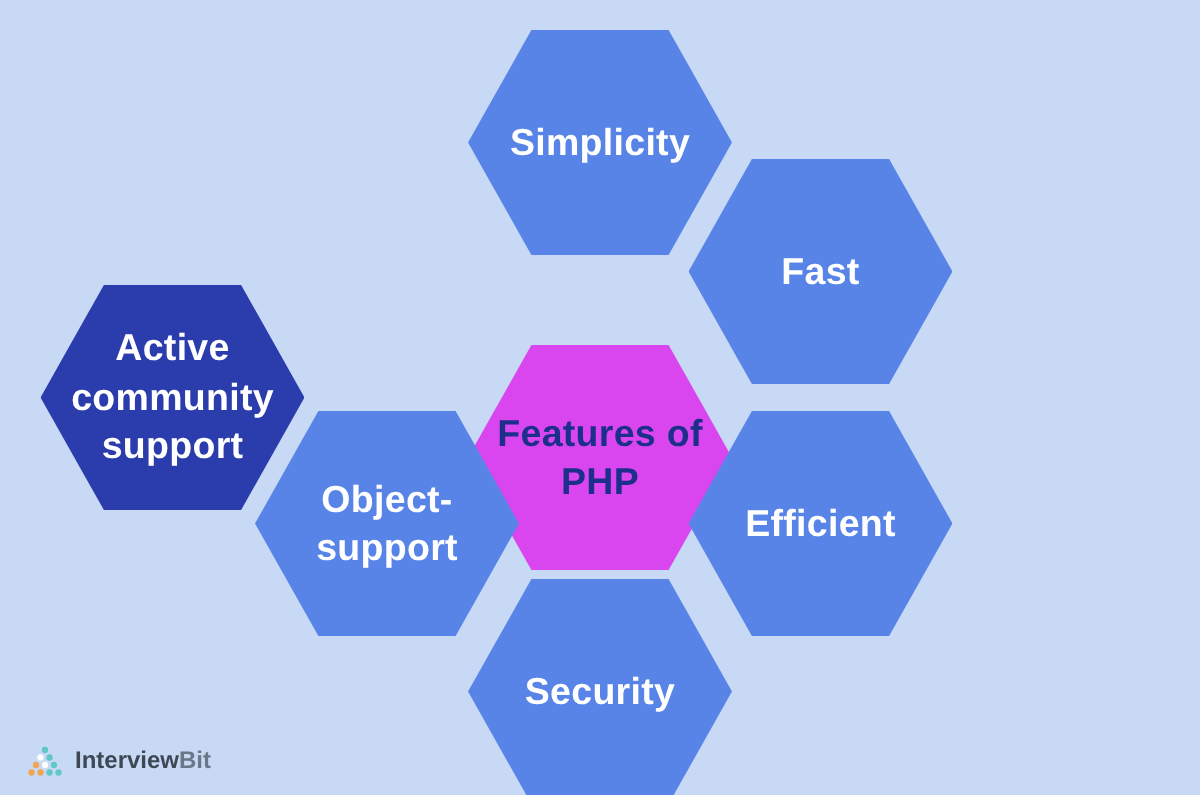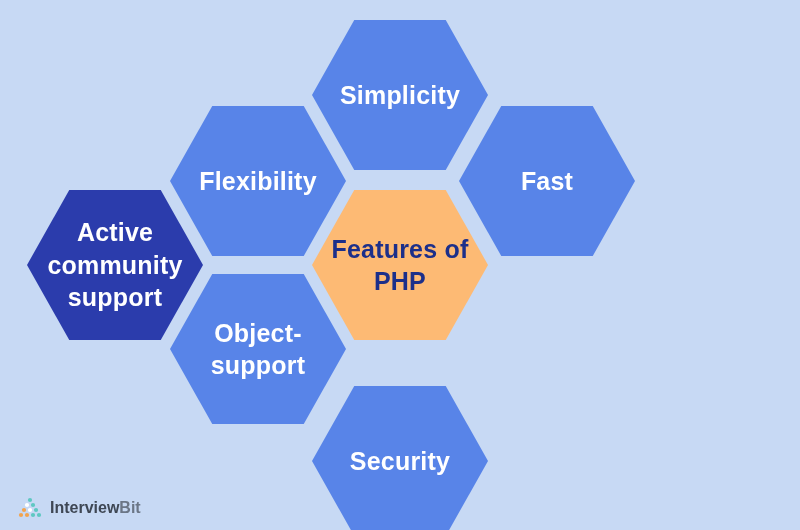--- a/index.html
+++ b/index.html
@@ -24,21 +24,21 @@
     text-align: center;
     font-weight: bold;
     font-size: 25px;
     line-height: 1.3;
     white-space: pre-line;
     letter-spacing: 0.2px;
   }
 
   .hex--blue   { background: #5884E8; color: #FFFFFF; }
   .hex--dark   { background: #2B3CAC; color: #FFFFFF; }
-  .hex--yellow { background: #fdba74; color: #1C2F8A; }
+  .hex--yellow { background: #d946ef; color: #1C2F8A; margin-top: 40px; }
 
   
   .pos-top          { left: 312px; top:  20px; }
   .pos-top-left     { left: 170px; top: 106px; }
   .pos-top-right    { left: 459px; top: 106px; }
   .pos-left         { left:  27px; top: 190px; }
   .pos-center       { left: 312px; top: 190px; }
   .pos-right        { left: 602px; top: 190px; }
   .pos-bottom-left  { left: 170px; top: 274px; }
   .pos-bottom-right { left: 459px; top: 274px; }
@@ -58,23 +58,20 @@
 </style>
 </head>
 <body>
 
 <div class="canvas">
 
   <div class="hex hex--blue pos-top">
     <span>Simplicity</span>
   </div>
 
-  <div class="hex hex--blue pos-top-left">
-    <span>Flexibility</span>
-  </div>
 
   <div class="hex hex--blue pos-top-right">
     <span>Fast</span>
   </div>
 
   <div class="hex hex--dark pos-left">
     <span>Active
 community
 support</span>
   </div>
@@ -83,20 +80,23 @@
     <span>Features of
 PHP</span>
   </div>
 
 
   <div class="hex hex--blue pos-bottom-left">
     <span>Object-
 support</span>
   </div>
 
+  <div class="hex hex--blue pos-bottom-right">
+    <span>Efficient</span>
+  </div>
 
   <div class="hex hex--blue pos-bottom">
     <span>Security</span>
   </div>
 
   <div class="logo">
     <span style="display:inline-flex;">
       <svg width="28" height="22" viewBox="0 0 28 22" aria-hidden="true">
 
         <circle cx="14" cy="3" r="2.1" fill="#5EC8C2"></circle>

